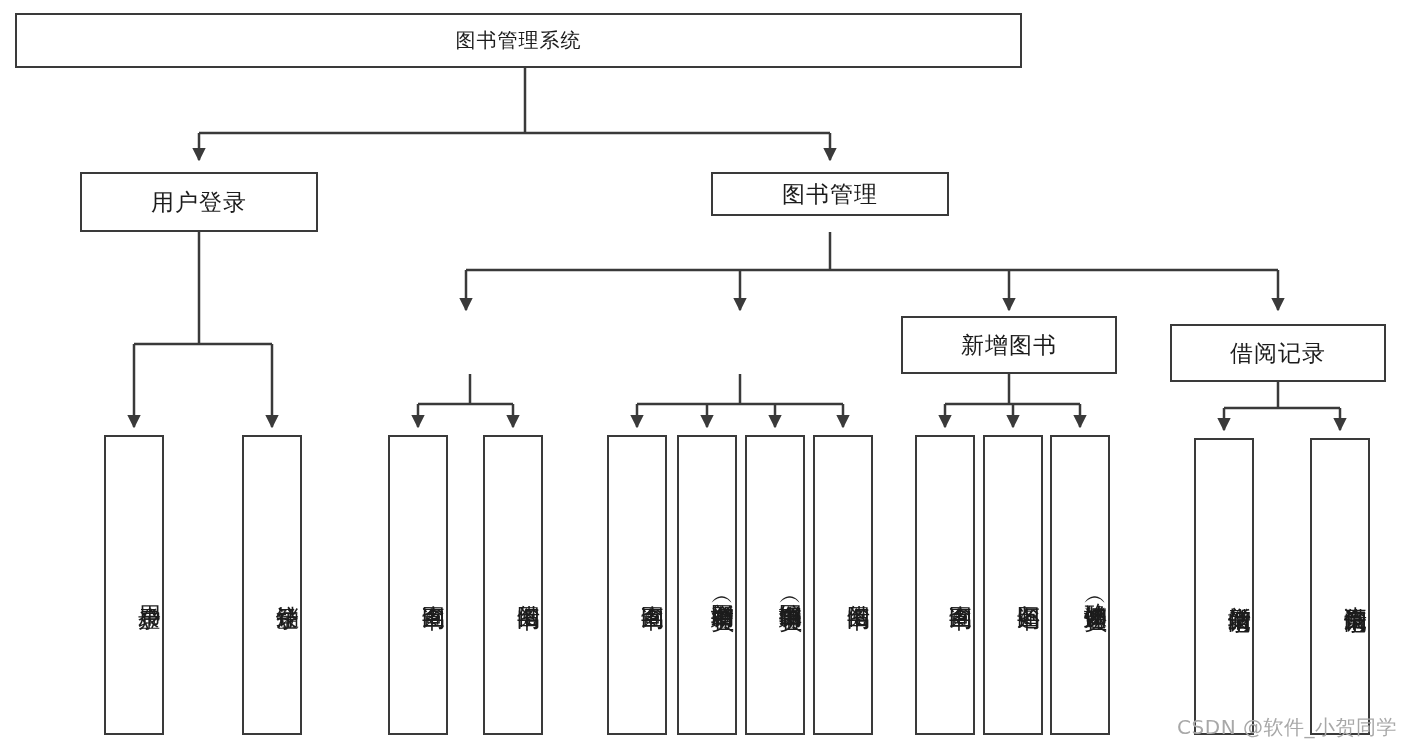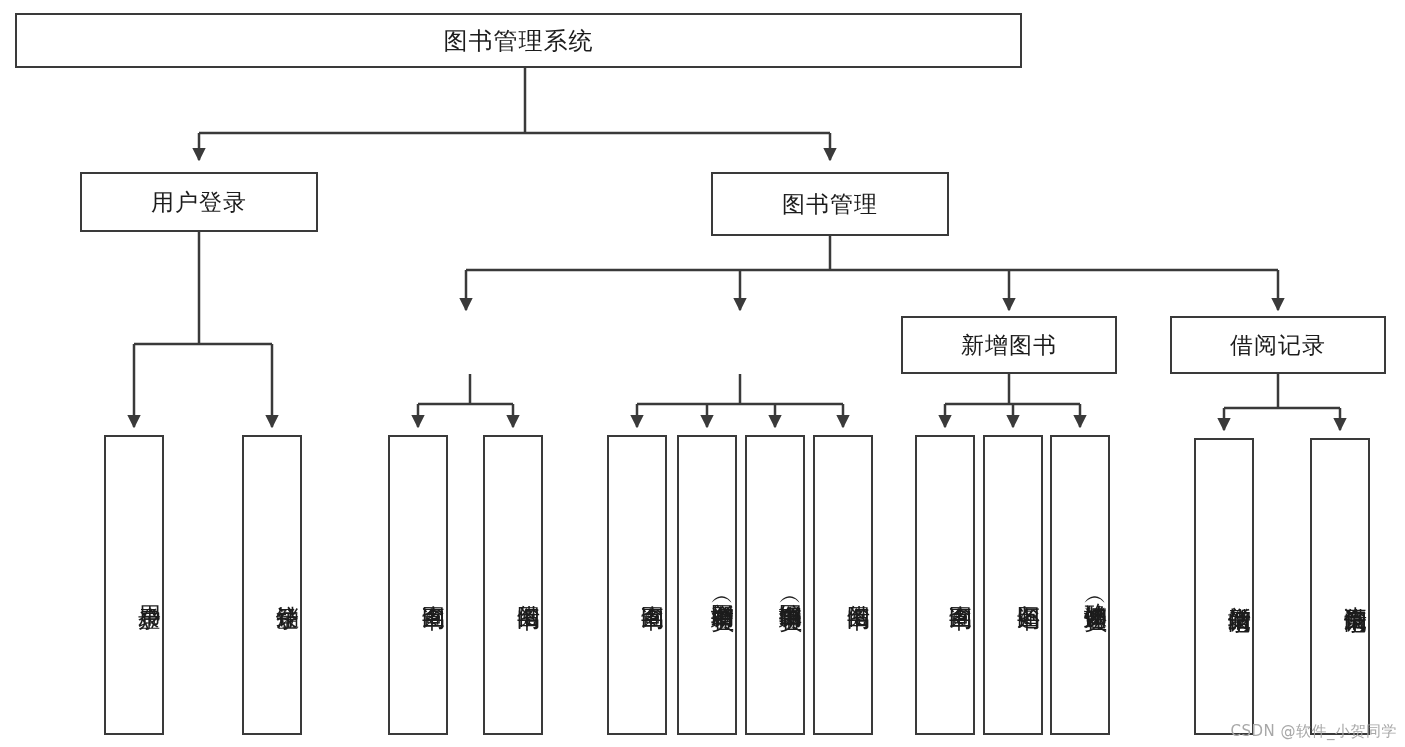--- a/index.html
+++ b/index.html
@@ -36,35 +36,35 @@
     text-orientation: upright;
     font-size: 23px;
     line-height: 1.12;
     letter-spacing: 1px;
     padding-top: 8px;
     align-items: flex-start;
     justify-content: center;
     white-space: nowrap;
   }
   .node.root {
-    font-size: 24px;
+    font-size: 20px;
   }
   svg.links {
     position: absolute;
     left: 0;
     top: 0;
     width: 1405px;
     height: 747px;
     pointer-events: none;
   }
   .watermark {
     position: absolute;
     right: 8px;
     bottom: 6px;
-    font-size: 15px;
+    font-size: 20px;
     color: #a8a8a8;
     letter-spacing: 0.5px;
     white-space: nowrap;
     margin-top: 41px;
   }
 </style>
 </head>
 <body>
 
 <div id="canvas">
@@ -115,24 +115,24 @@
       <path d="M 1278 374 L 1278 408"></path>
       <path d="M 1224 408 L 1340 408"></path>
       <path d="M 1224 408 L 1224 430" marker-end="url(#arrow)"></path>
       <path d="M 1340 408 L 1340 430" marker-end="url(#arrow)"></path>
     </g>
   </svg>
 
   <div class="node horiz root" style="left:15px; top:13px; width:1007px; height:55px;">图书管理系统</div>
 
   <div class="node horiz" style="left:80px; top:172px; width:238px; height:60px;">用户登录</div>
-  <div class="node horiz" style="left:711px; top:172px; width:238px; height:64px;">图书管理</div>
+  <div class="node horiz" style="left:711px; top:172px; width:238px; height:44px;">图书管理</div>
 
   <div class="node horiz" style="left:901px; top:316px; width:216px; height:58px;">新增图书</div>
-  <div class="node horiz" style="left:1170px; top:316px; width:216px; height:58px;">借阅记录</div>
+  <div class="node horiz" style="left:1170px; top:324px; width:216px; height:58px;">借阅记录</div>
 
   <div class="node vert" style="left:104px; top:435px; width:60px; height:300px;">用户登录</div>
   <div class="node vert" style="left:242px; top:435px; width:60px; height:300px;">注销登录</div>
 
   <div class="node vert" style="left:388px; top:435px; width:60px; height:300px;">查询图书</div>
   <div class="node vert" style="left:483px; top:435px; width:60px; height:300px;">借阅图书</div>
 
   <div class="node vert" style="left:607px; top:435px; width:60px; height:300px;">查询图书</div>
   <div class="node vert" style="left:677px; top:435px; width:60px; height:300px;">新增图书（管理员）</div>
   <div class="node vert" style="left:745px; top:435px; width:60px; height:300px;">编辑图书（管理员）</div>

